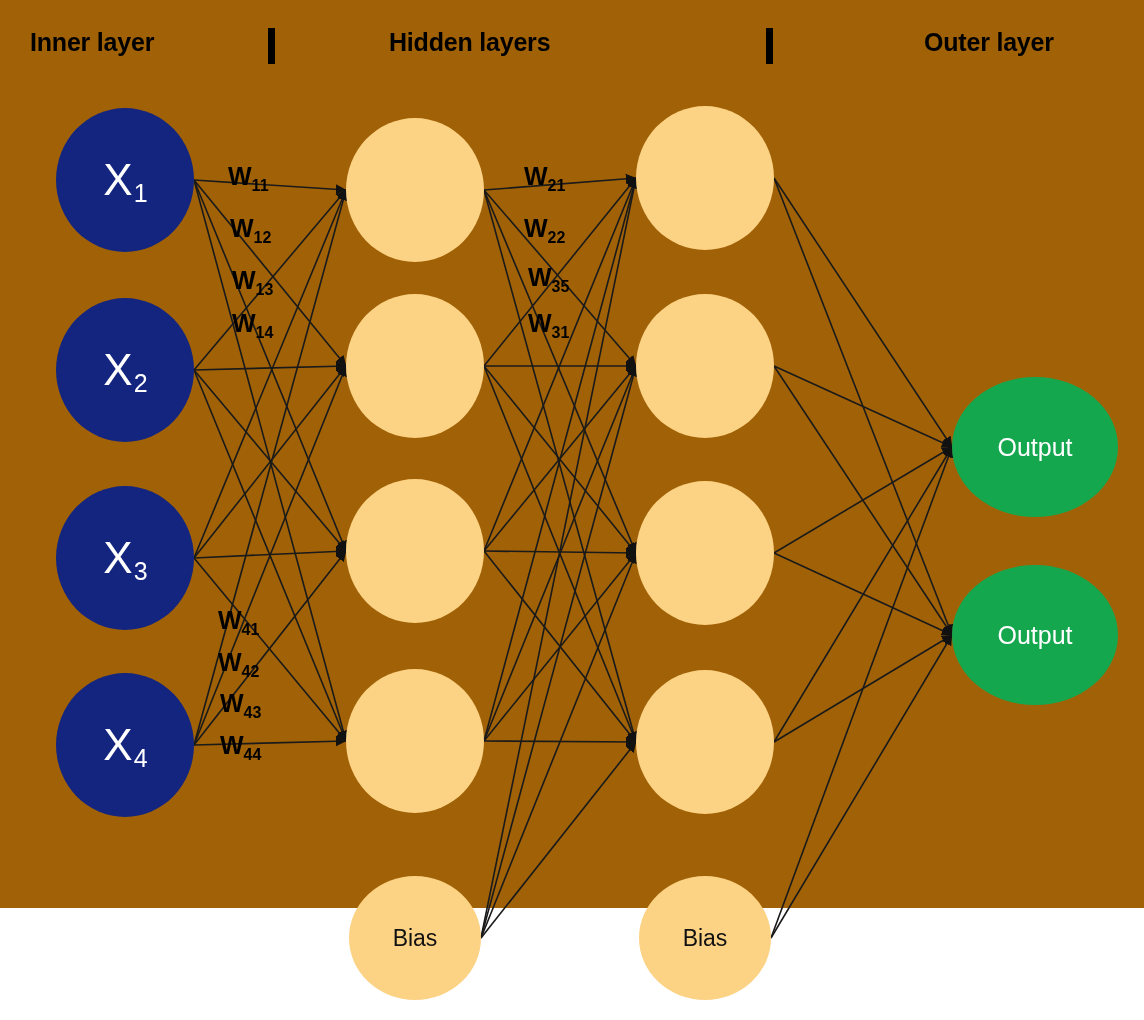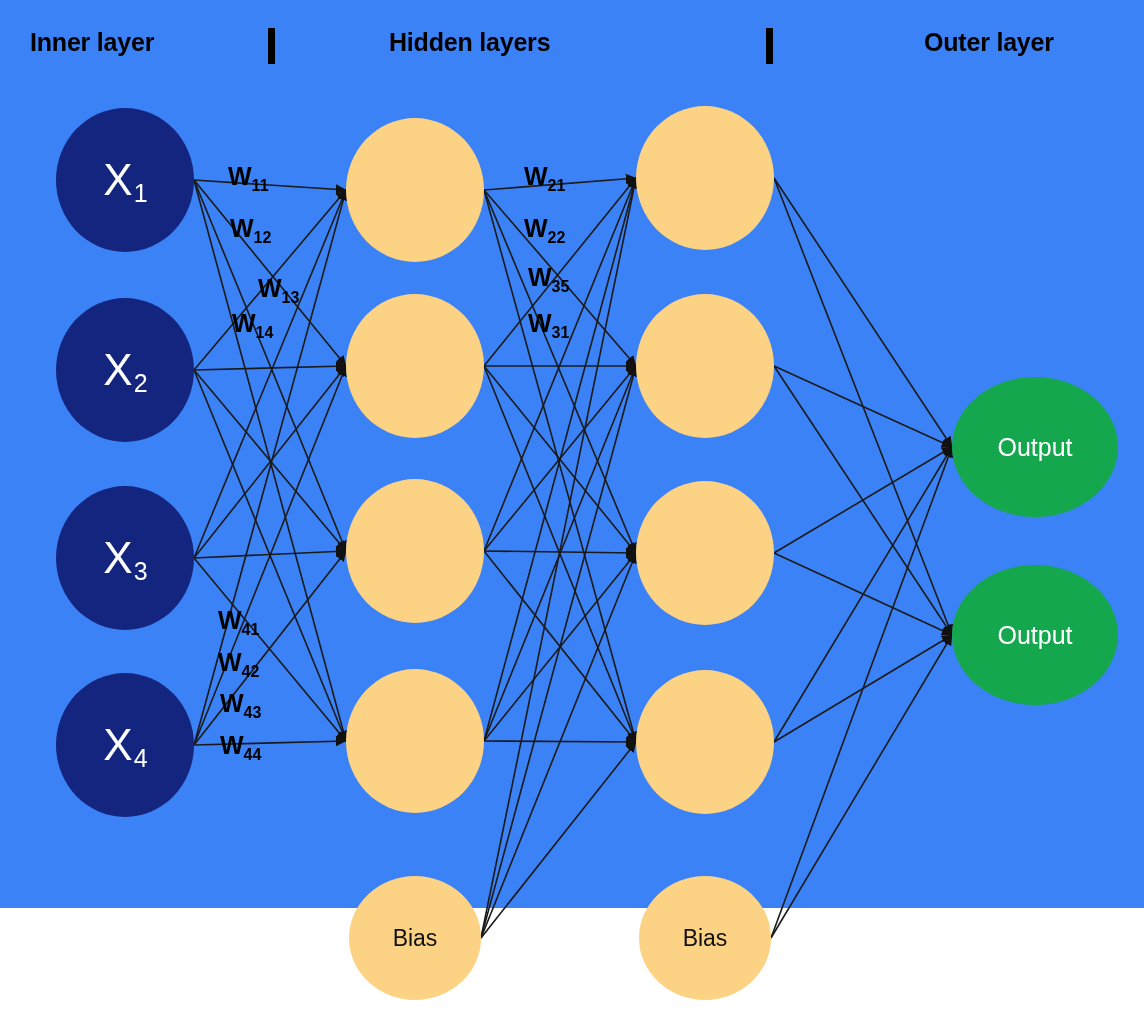--- a/index.html
+++ b/index.html
@@ -1,18 +1,18 @@
 <!DOCTYPE html>
 <html><head>
 <meta charset="utf-8">
 <style>
   html,body{margin:0;padding:0;background:#ffffff;}
   body{width:1144px;height:1020px;overflow:hidden;
        font-family:"Liberation Sans","DejaVu Sans",sans-serif;}
-  #stage{position:relative;width:1144px;height:908px;background:#3b82f6;}
+  #stage{position:relative;width:1144px;height:908px;background:#a16207;}
   #net{position:absolute;left:0;top:0;width:1144px;height:1020px;}
 
   .hdr{position:absolute;font-weight:bold;font-size:25px;color:#000;
        white-space:nowrap;letter-spacing:-0.2px;}
   .sep{position:absolute;background:#000;width:7px;height:36px;}
 
   .nodelbl{position:absolute;transform:translate(-50%,-50%);
            white-space:nowrap;pointer-events:none;text-align:right;}
   .xlbl{font-size:44px;color:#fff;font-weight:400;}
   .xlbl sub{font-size:25px;vertical-align:baseline;position:relative;top:7px;left:1px;}
@@ -112,21 +112,21 @@
       <div class="nodelbl xlbl" style="left: 125px; top: 180px;"><span>X</span><sub>1</sub></div>
       <div class="nodelbl xlbl" style="left: 125px; top: 370px;"><span>X</span><sub>2</sub></div>
       <div class="nodelbl xlbl" style="left: 125px; top: 558px;"><span>X</span><sub>3</sub></div>
       <div class="nodelbl xlbl" style="left: 125px; top: 745px;"><span>X</span><sub>4</sub></div>
       <div class="nodelbl biaslbl" style="left: 415px; top: 938px;">Bias</div>
       <div class="nodelbl biaslbl" style="left: 705px; top: 938px;">Bias</div>
       <div class="nodelbl outlbl" style="left: 1035px; top: 447px;">Output</div>
       <div class="nodelbl outlbl" style="left: 1035px; top: 635px;">Output</div>
       <div class="wlbl" style="left: 228px; top: 176px;"><span>W</span><sub>11</sub></div>
       <div class="wlbl" style="left: 230px; top: 228px;"><span>W</span><sub>12</sub></div>
-      <div class="wlbl" style="left: 232px; top: 288px; margin-left: 26px;"><span>W</span><sub>13</sub></div>
+      <div class="wlbl" style="left: 232px; top: 280px;"><span>W</span><sub>13</sub></div>
       <div class="wlbl" style="left: 232px; top: 323px;"><span>W</span><sub>14</sub></div>
       <div class="wlbl" style="left: 218px; top: 620px;"><span>W</span><sub>41</sub></div>
       <div class="wlbl" style="left: 218px; top: 662px;"><span>W</span><sub>42</sub></div>
       <div class="wlbl" style="left: 220px; top: 703px;"><span>W</span><sub>43</sub></div>
       <div class="wlbl" style="left: 220px; top: 745px;"><span>W</span><sub>44</sub></div>
       <div class="wlbl" style="left: 524px; top: 176px;"><span>W</span><sub>21</sub></div>
       <div class="wlbl" style="left: 524px; top: 228px;"><span>W</span><sub>22</sub></div>
       <div class="wlbl" style="left: 528px; top: 277px;"><span>W</span><sub>35</sub></div>
       <div class="wlbl" style="left: 528px; top: 323px;"><span>W</span><sub>31</sub></div>
     </div>

